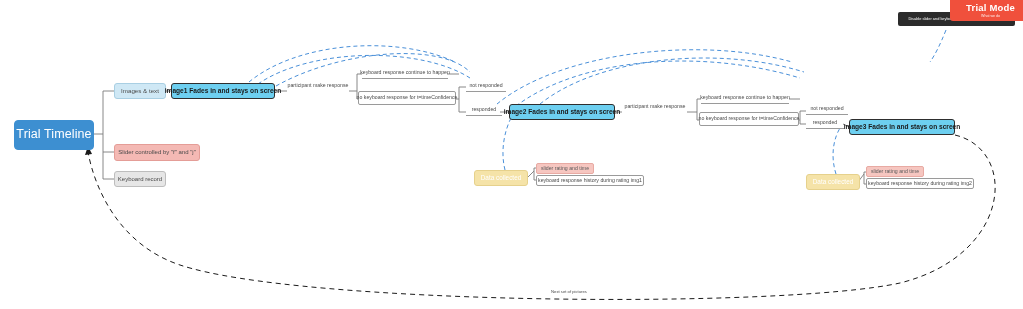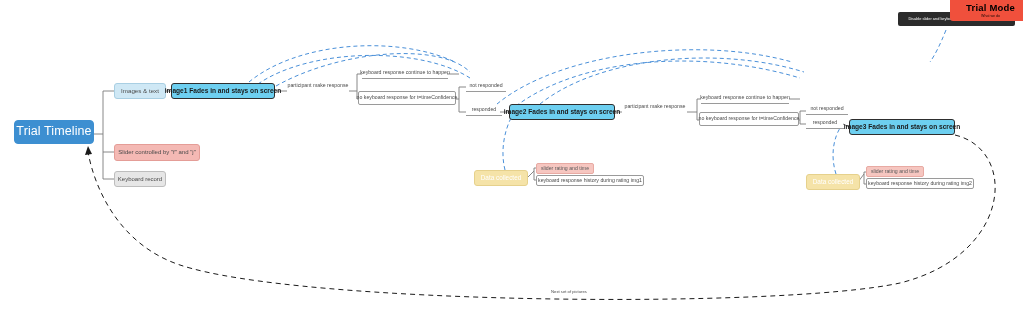--- a/index.html
+++ b/index.html
@@ -65,21 +65,21 @@
   }
   
   .n-plain{
     background:transparent;border:0;
     color:#4a4a4a;font-size:5.2px;
   }
 
   
   .banner{
     position:absolute;right:0;top:0;
-    background:#f0503c;color:#000000;
+    background:#f0503c;color:#ffffff;
     padding:2px 8px 3px 16px;
     border-bottom-left-radius:3px;
     text-align:center;
   }
   .banner-title{font-size:9.5px;font-weight:700;letter-spacing:.2px;display:block;}
   .banner-sub{font-size:3.6px;display:block;opacity:.9;margin-top:1px;}
 
   .tooltip{
     position:absolute;
     background:#2b2b2b;color:#ffffff;
@@ -157,21 +157,21 @@
       <path d="M836 174 C 830 155, 834 138, 840 128"></path>
       <path d="M946 30 C 940 45, 935 55, 930 62"></path>
     </g>
 
     <g stroke="#1a1a1a" stroke-width="1" fill="none" stroke-dasharray="5,4">
       <path d="M955 135 C 1018 150, 1012 255, 900 283 C 780 309, 300 305, 180 265 C 120 245, 95 190, 88 152"></path>
     </g>
     <polygon points="88,146 85,155 92,154" fill="#1a1a1a"></polygon>
   </svg>
 
-  <div class="node n-root" style="left:14px;top:120px;width:80px;height:24px;">
+  <div class="node n-root" style="left:14px;top:120px;width:80px;height:30px;">
     <span>Trial Timeline</span>
   </div>
 
   <div class="node n-lblue" style="left:114px;top:83px;width:52px;height:16px;">
     <span>Images &amp; text</span>
   </div>
 
   <div class="node n-pink" style="left:114px;top:144px;width:86px;height:17px;">
     <span>Slider controlled by "f" and "j"</span>
   </div>

